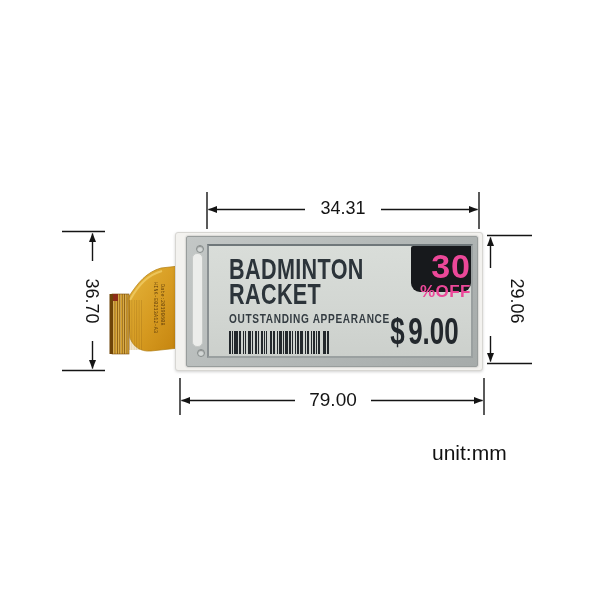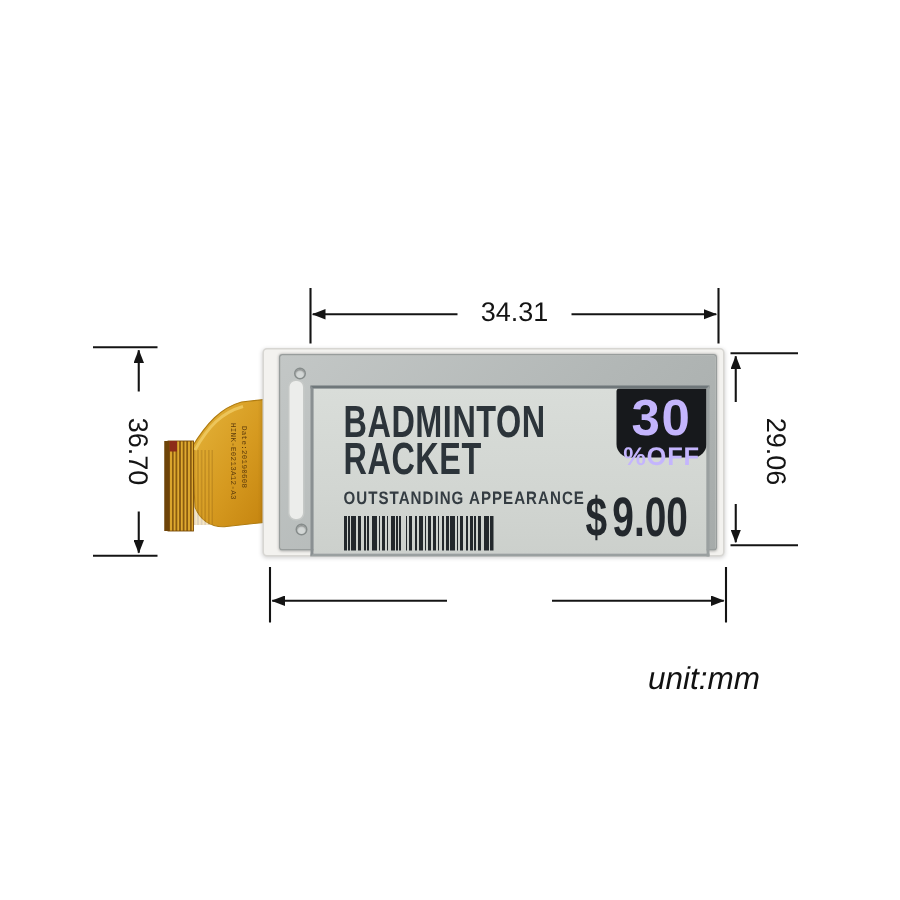--- a/index.html
+++ b/index.html
@@ -7,49 +7,49 @@
           font-family:"Liberation Sans",sans-serif;}
   .dims{position:absolute;left:0;top:0;}
 
   .dim-label{position:absolute;color:#141414;font-size:18px;line-height:18px;text-align:center;
              background:#fff;}
   .dl-top{left:305px;top:199px;width:76px;}
   .dl-bottom{left:295px;top:390px;width:76px;font-size:19px;line-height:19px;}
   .dl-rot{width:80px;height:20px;line-height:20px;transform:rotate(90deg);}
   .dl-left{left:52px;top:291px;}
   .dl-right{left:477px;top:291px;background:transparent;}
-  .unit-label{position:absolute;left:432px;top:441px;font-size:21px;color:#111;font-style:italic;}
+  .unit-label{position:absolute;left:432px;top:441px;font-size:21px;color:#111;}
 
   
   .device{position:absolute;left:175px;top:232px;width:308px;height:139px;}
   .fpc{position:absolute;left:-70px;top:24px;}
   .bezel{position:absolute;left:0;top:0;width:308px;height:139px;background:#f3f2ef;
          border:1px solid #d7d6d2;border-radius:3px;box-sizing:border-box;
          box-shadow:0 1px 3px rgba(0,0,0,.18);}
   .frame{position:absolute;left:10px;top:3px;width:292px;height:131px;border-radius:2px;
          background:linear-gradient(135deg,#c3c7c6 0%,#b2b7b6 55%,#a6abaa 100%);
          border:1px solid #989d9c;box-sizing:border-box;box-shadow:0 0 2px rgba(0,0,0,.35);}
   .slot{position:absolute;left:5px;top:16px;width:11px;height:94px;background:#ecedeb;
         border:1px solid #c6c9c7;border-radius:5px;box-sizing:border-box;}
   .screw{position:absolute;width:8px;height:8px;border-radius:50%;background:#d3d7d6;
          border:1px solid #868c8b;box-sizing:border-box;box-shadow:inset 0 1px 1px rgba(0,0,0,.35);}
   .s-top{left:9px;top:8px;}
   .s-bot{left:10px;top:112px;}
 
   .screen{position:absolute;left:20px;top:7px;width:266px;height:114px;
           background:linear-gradient(180deg,#d9ddd9 0%,#d2d6d2 60%,#ccd0cc 100%);
           border:2px solid;border-color:#6f777a #9aa0a0 #9aa0a0 #8a9092;box-sizing:border-box;
-          overflow:hidden;margin-top:13px;}
+          overflow:hidden;}
   .title{position:absolute;left:20px;top:10px;font-size:30px;line-height:25px;font-weight:bold;
          color:#2c343a;letter-spacing:.5px;transform:scaleX(.72);transform-origin:0 0;white-space:nowrap;}
   .tagline{position:absolute;left:20px;top:66px;font-size:12px;font-weight:bold;color:#343c42;
            letter-spacing:.8px;transform:scaleX(.84);transform-origin:0 0;white-space:nowrap;}
   .barcode{position:absolute;left:20px;top:85px;width:100px;height:23px;}
   .badge{position:absolute;left:202px;top:0;width:60px;height:46px;background:#17191c;
-         border-radius:2px 0 9px 9px;text-align:center;color:#c4b5fd;}
+         border-radius:2px 0 9px 9px;text-align:right;color:#ec4899;}
   .badge-num{font-size:34px;line-height:34px;font-weight:bold;margin-top:3px;letter-spacing:1px;}
   .badge-suf{font-size:17px;line-height:15px;font-weight:bold;margin-top:1px;letter-spacing:.5px;}
   .price{position:absolute;right:12px;top:67px;font-size:37px;line-height:37px;font-weight:bold;
          color:#23282d;transform:scaleX(.7);transform-origin:100% 0;white-space:nowrap;}
   .price .cur{margin-right:5px;}
 </style>
 </head>
 <body>
 
 <div class="canvas">
@@ -78,20 +78,21 @@
       <line x1="92.5" y1="328" x2="92.5" y2="368.5" marker-end="url(#arr)"></line>
 
       <line x1="487" y1="235.5" x2="532" y2="235.5"></line>
       <line x1="487" y1="363.5" x2="532" y2="363.5"></line>
       <line x1="490.5" y1="268" x2="490.5" y2="237.5" marker-end="url(#arr)"></line>
       <line x1="490.5" y1="336" x2="490.5" y2="361.5" marker-end="url(#arr)"></line>
     </g>
   </svg>
 
   <div class="dim-label dl-top">34.31</div>
+  <div class="dim-label dl-bottom">79.00</div>
   <div class="dim-label dl-rot dl-left">36.70</div>
   <div class="dim-label dl-rot dl-right">29.06</div>
   <div class="unit-label">unit:mm</div>
 
   <div class="device">
 
     <svg class="fpc" width="80" height="104" viewBox="0 0 80 104">
       <defs>
         <linearGradient id="gold" x1="0" y1="0" x2="1" y2="1">
           <stop offset="0" stop-color="#e5b53c"></stop>

